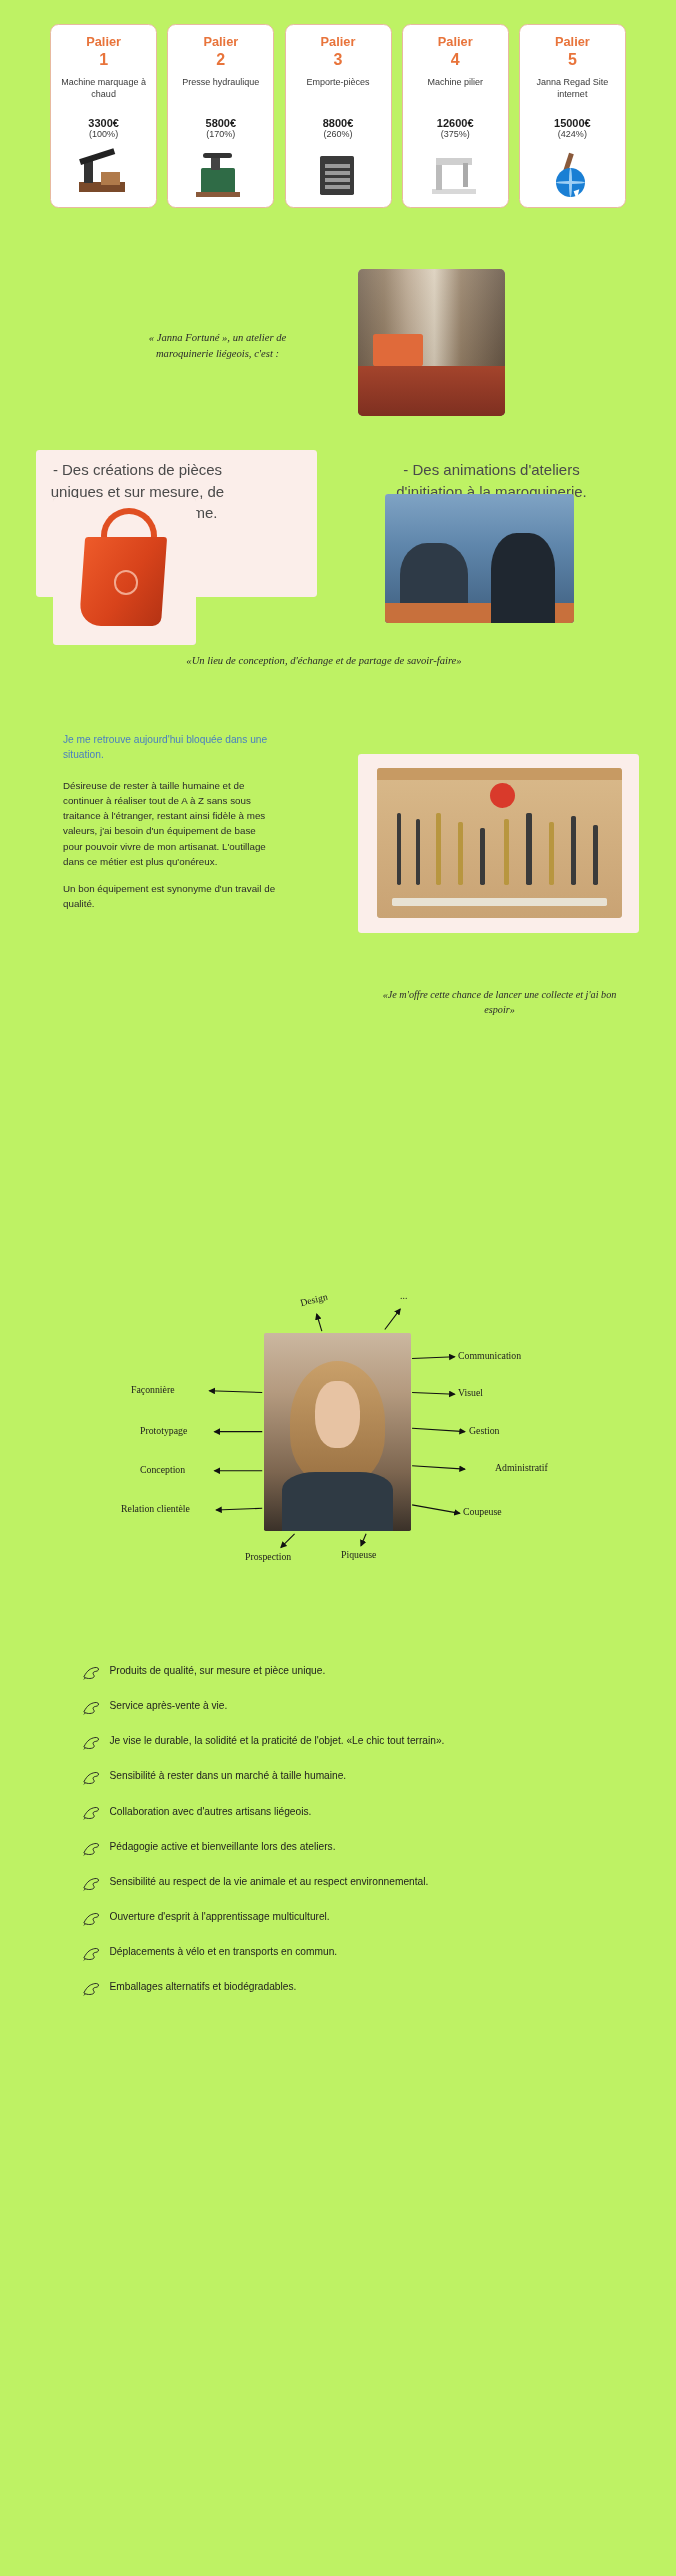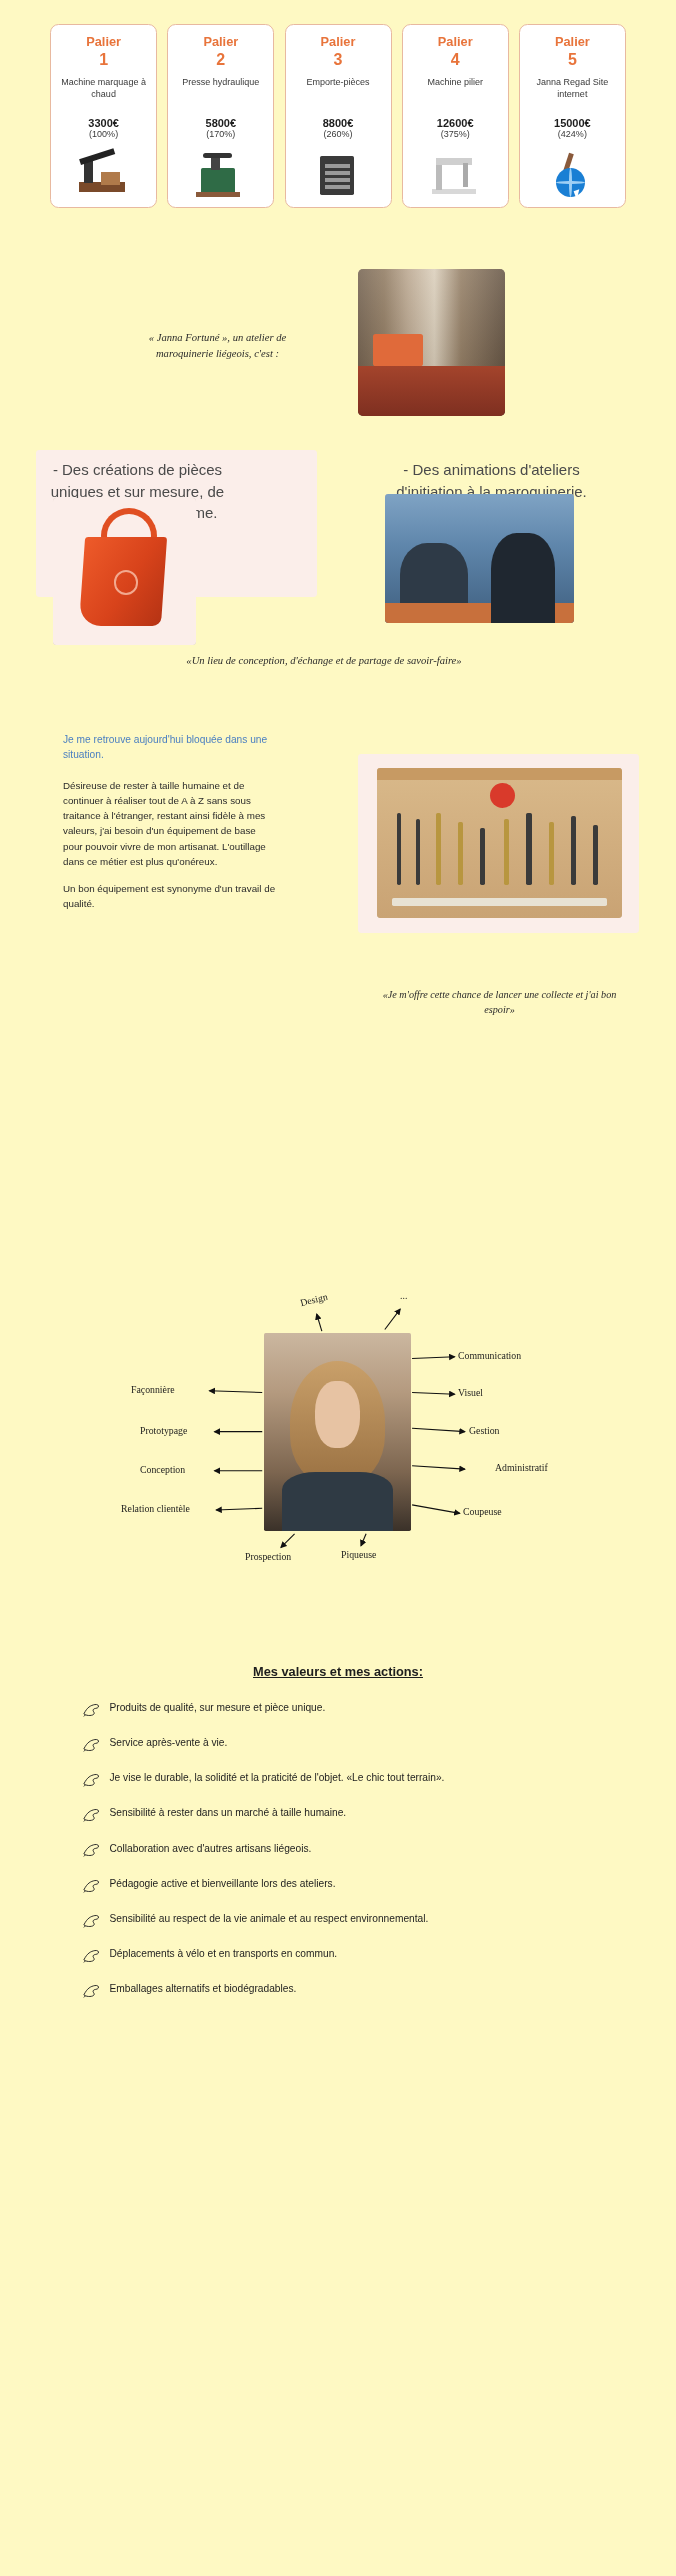--- a/index.html
+++ b/index.html
@@ -10,21 +10,21 @@
   body {
     width: 676px;
     font-family: "Liberation Sans", sans-serif;
     color: #2b2b2b;
     -webkit-font-smoothing: antialiased;
   }
   .page {
     position: relative;
     width: 676px;
     min-height: 2576px;
-    background: #fef9c3;
+    background: #bef264;
     overflow: hidden;
   }
 
   
   .paliers {
     display: flex;
     justify-content: center;
     gap: 10.2px;
     padding: 24px 20.4px 0 20.4px;
     box-sizing: border-box;
@@ -505,21 +505,20 @@
     <div class="diag-label" style="left:463px; top:221px;">Coupeuse</div>
     <div class="diag-label" style="left:341px; top:264px;">Piqueuse</div>
     <div class="diag-label" style="left:245px; top:266px;">Prospection</div>
     <div class="diag-label" style="left:121px; top:218px;">Relation clientèle</div>
     <div class="diag-label" style="left:140px; top:179px;">Conception</div>
     <div class="diag-label" style="left:140px; top:140px;">Prototypage</div>
     <div class="diag-label" style="left:131px; top:99px;">Façonnière</div>
   </div>
 
   <div class="sec-val">
-    <div class="val-title">Mes valeurs et mes actions:</div>
 
     <div class="val-item">
       <svg class="val-ic" viewBox="0 0 22 18">
           <path d="M2,14 C6,6 10,4 15,3 C18,2.5 20,4 19,6 C18,8 14,7 13,9 C12,11 15,12 14,14 C13,16 6,17 2,14 Z" fill="none" stroke="#222" stroke-width="1.1"></path>
           <path d="M4,15 L2,17" stroke="#222" stroke-width="1.1"></path>
         </svg>
       <div class="val-tx">Produits de qualité, sur mesure et pièce unique.</div>
     </div>
     <div class="val-item">
       <svg class="val-ic" viewBox="0 0 22 18">
@@ -561,20 +560,27 @@
           <path d="M2,14 C6,6 10,4 15,3 C18,2.5 20,4 19,6 C18,8 14,7 13,9 C12,11 15,12 14,14 C13,16 6,17 2,14 Z" fill="none" stroke="#222" stroke-width="1.1"></path>
           <path d="M4,15 L2,17" stroke="#222" stroke-width="1.1"></path>
         </svg>
       <div class="val-tx">Sensibilité au respect de la vie animale et au respect environnemental.</div>
     </div>
     <div class="val-item">
       <svg class="val-ic" viewBox="0 0 22 18">
           <path d="M2,14 C6,6 10,4 15,3 C18,2.5 20,4 19,6 C18,8 14,7 13,9 C12,11 15,12 14,14 C13,16 6,17 2,14 Z" fill="none" stroke="#222" stroke-width="1.1"></path>
           <path d="M4,15 L2,17" stroke="#222" stroke-width="1.1"></path>
         </svg>
+      <div class="val-tx">Ouverture d'esprit à l'apprentissage multiculturel.</div>
+    </div>
+    <div class="val-item">
+      <svg class="val-ic" viewBox="0 0 22 18">
+          <path d="M2,14 C6,6 10,4 15,3 C18,2.5 20,4 19,6 C18,8 14,7 13,9 C12,11 15,12 14,14 C13,16 6,17 2,14 Z" fill="none" stroke="#222" stroke-width="1.1"></path>
+          <path d="M4,15 L2,17" stroke="#222" stroke-width="1.1"></path>
+        </svg>
       <div class="val-tx">Déplacements à vélo et en transports en commun.</div>
     </div>
     <div class="val-item">
       <svg class="val-ic" viewBox="0 0 22 18">
           <path d="M2,14 C6,6 10,4 15,3 C18,2.5 20,4 19,6 C18,8 14,7 13,9 C12,11 15,12 14,14 C13,16 6,17 2,14 Z" fill="none" stroke="#222" stroke-width="1.1"></path>
           <path d="M4,15 L2,17" stroke="#222" stroke-width="1.1"></path>
         </svg>
       <div class="val-tx">Emballages alternatifs et biodégradables.</div>
     </div>
   </div>

